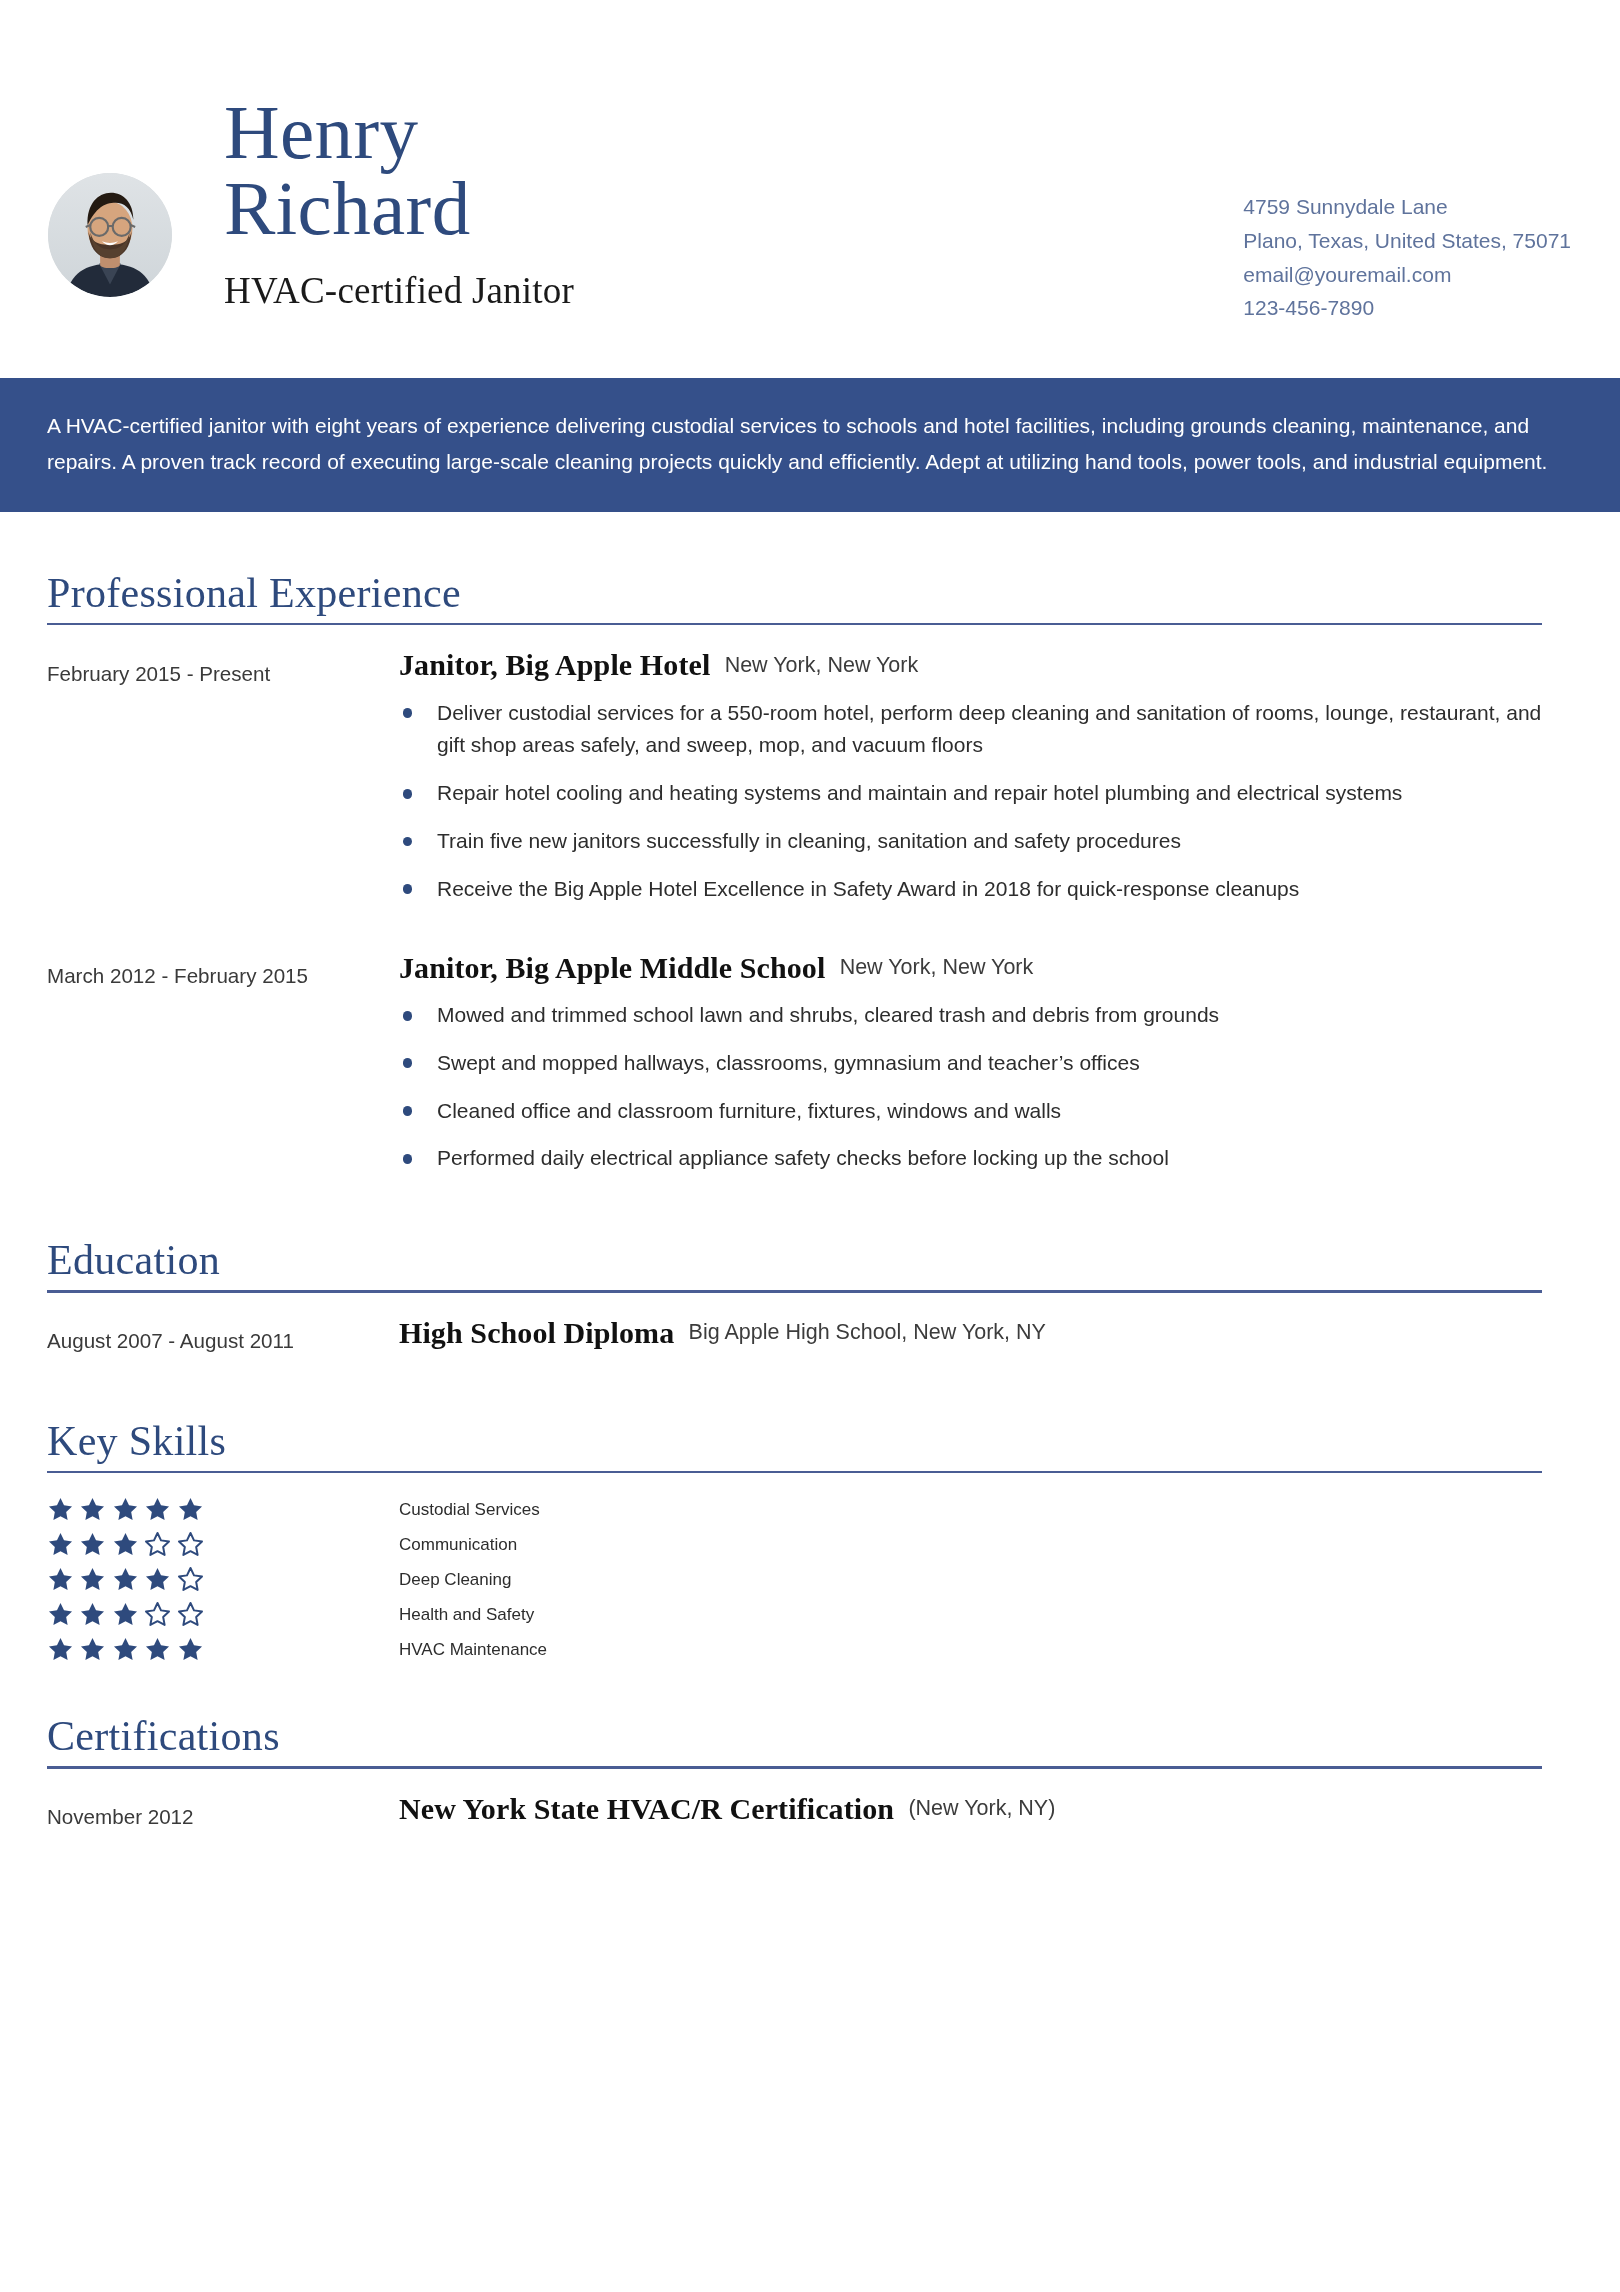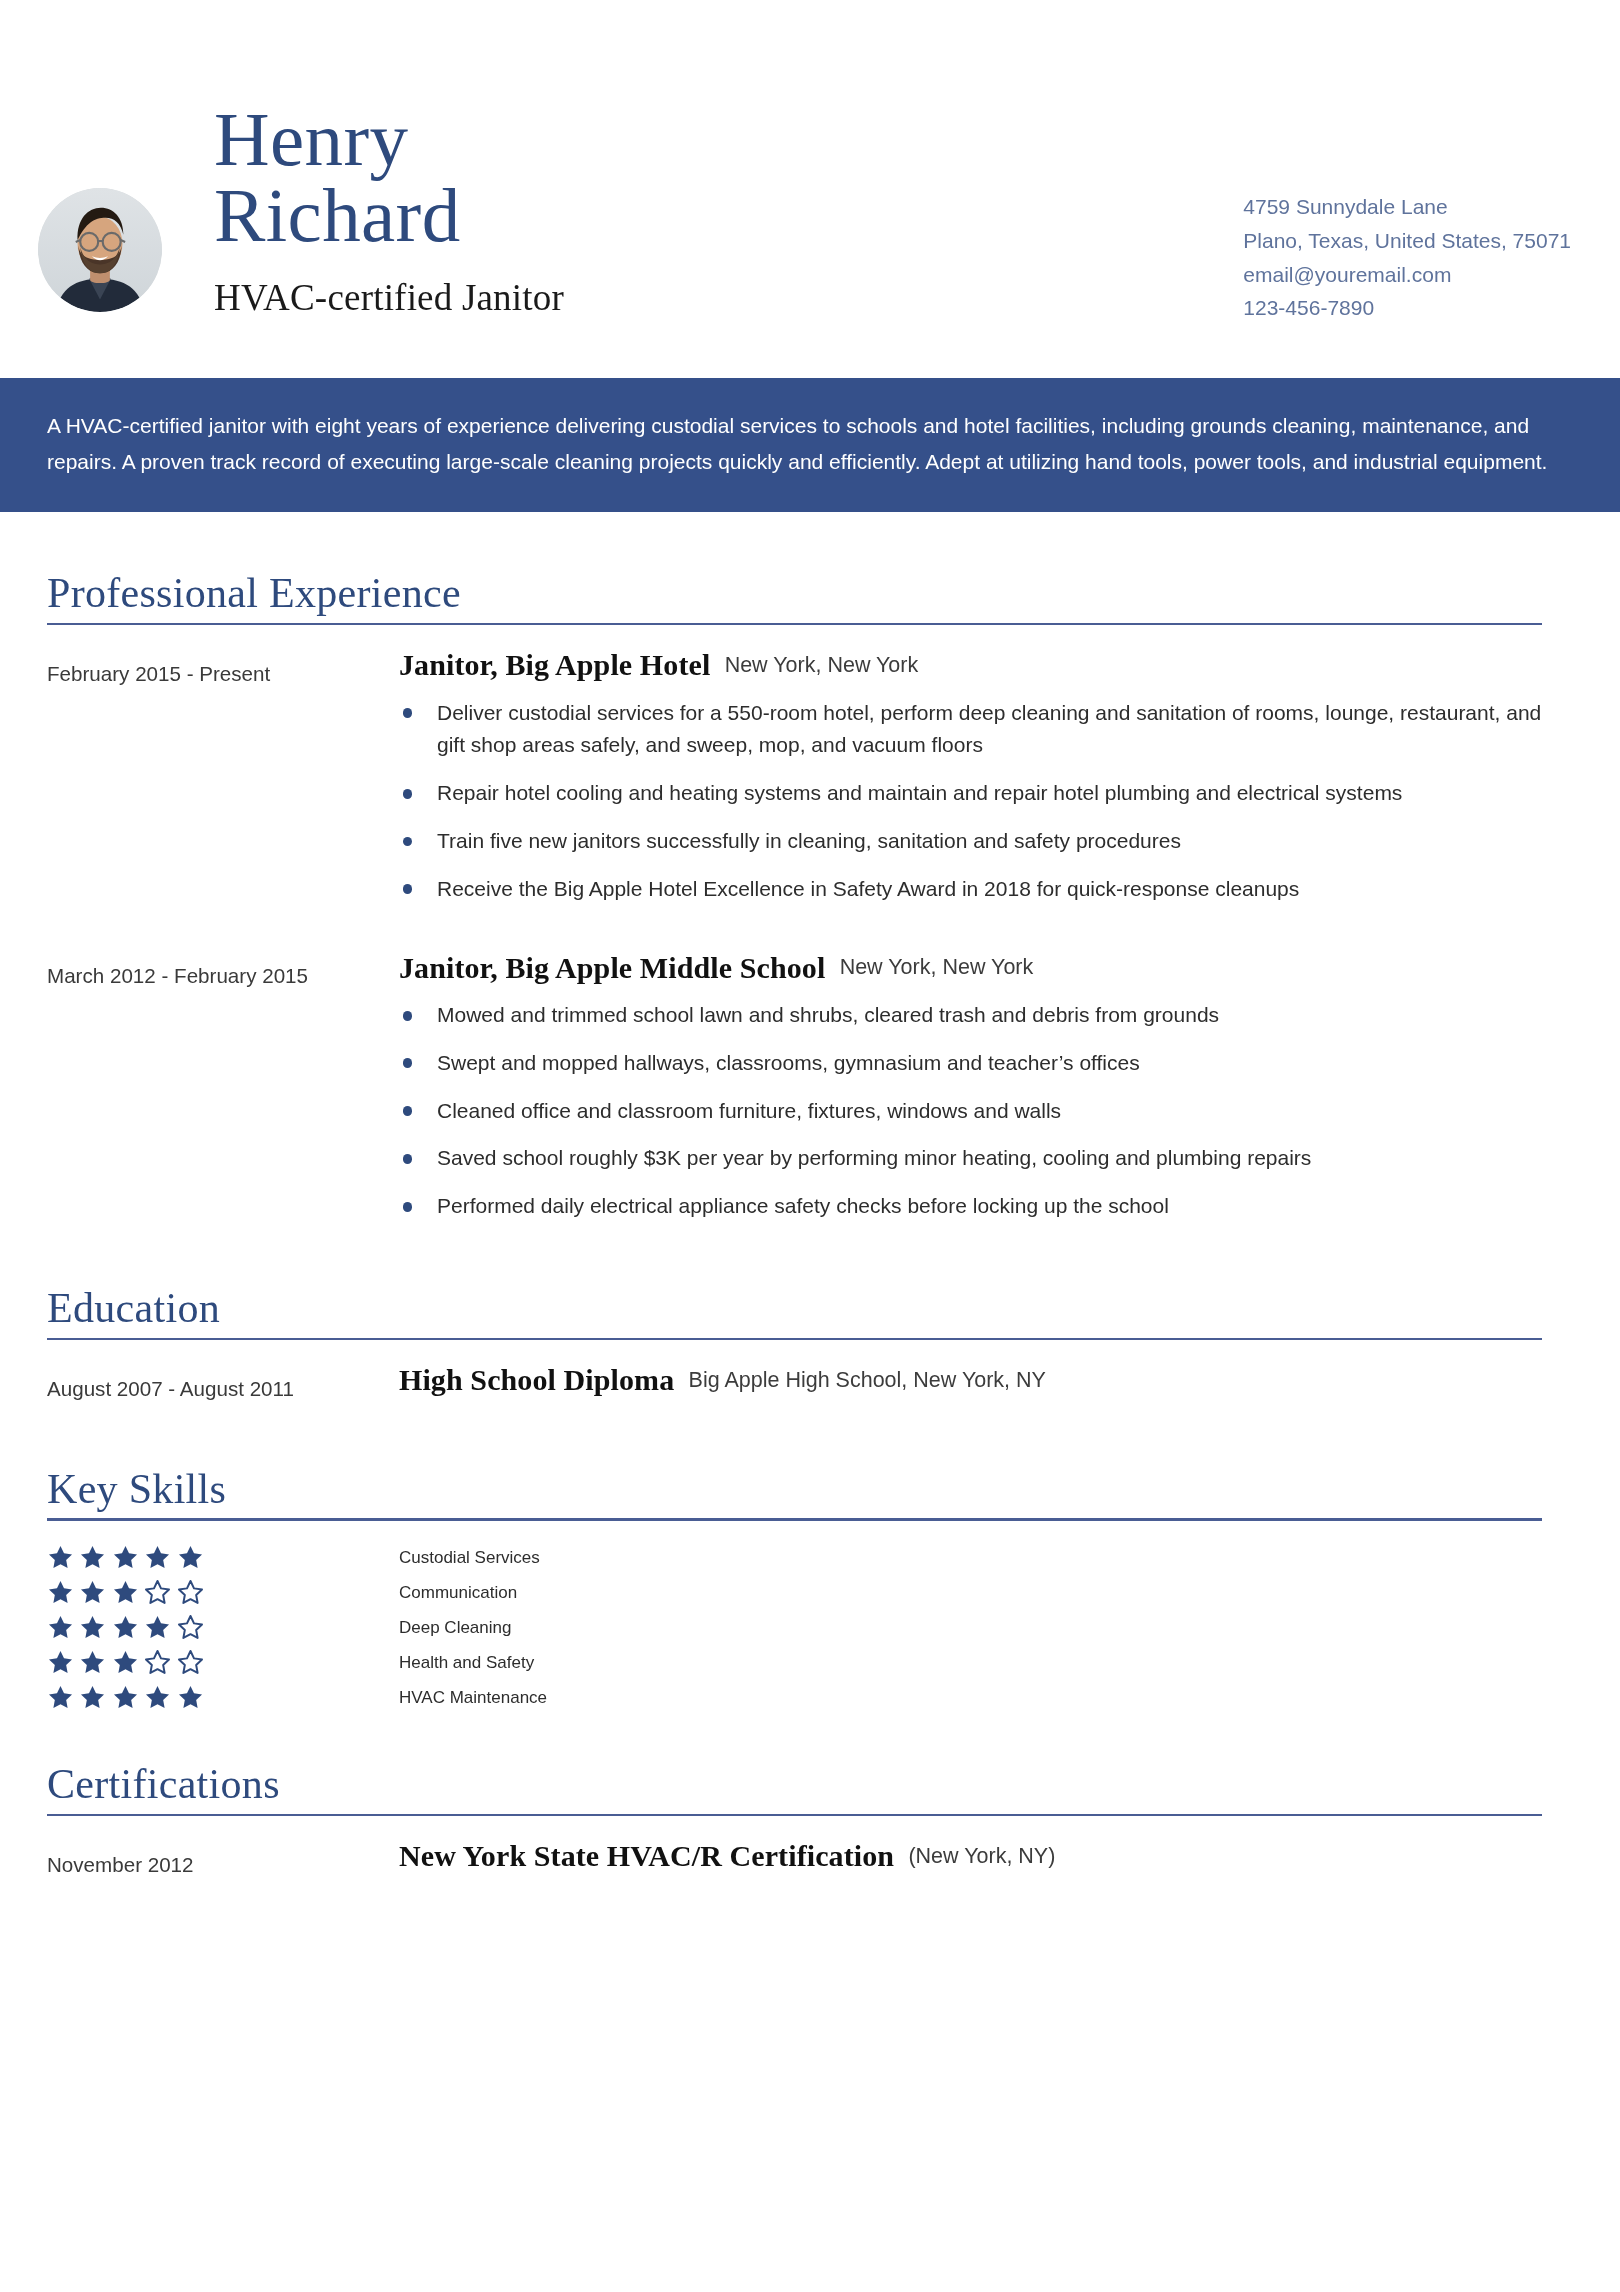--- a/index.html
+++ b/index.html
@@ -20,23 +20,23 @@
     width: 1620px;
     height: 2293px;
     background: #ffffff;
     position: relative;
     box-sizing: border-box;
   }
 
   
   .header {
     position: relative;
-    padding: 94px 49px 0 38px;
+    padding: 94px 49px 0 48px;
     display: flex;
-    align-items: center;
+    align-items: flex-start;
   }
   .avatar-wrap {
     width: 124px;
     height: 124px;
     flex: 0 0 124px;
     margin-top: 79px;
     margin-left: 0px;
   }
   .avatar {
     width: 124px;
@@ -288,21 +288,20 @@
       <div class="entry-date">March 2012 - February 2015</div>
       <div class="entry-body">
         <div class="entry-title-line">
           <span class="entry-title">Janitor, Big Apple Middle School</span>
           <span class="entry-sub">New York, New York</span>
         </div>
         <ul class="bullets">
           <li>Mowed and trimmed school lawn and shrubs, cleared trash and debris from grounds</li>
           <li>Swept and mopped hallways, classrooms, gymnasium and teacher’s offices</li>
           <li>Cleaned office and classroom furniture, fixtures, windows and walls</li>
-          <li>Saved school roughly $3K per year by performing minor heating, cooling and plumbing repairs</li>
           <li>Performed daily electrical appliance safety checks before locking up the school</li>
         </ul>
       </div>
     </div>
   </div>
 
   <div class="spacer-md"></div>
 
   <div class="section">
     <div class="section-head">Education</div>

